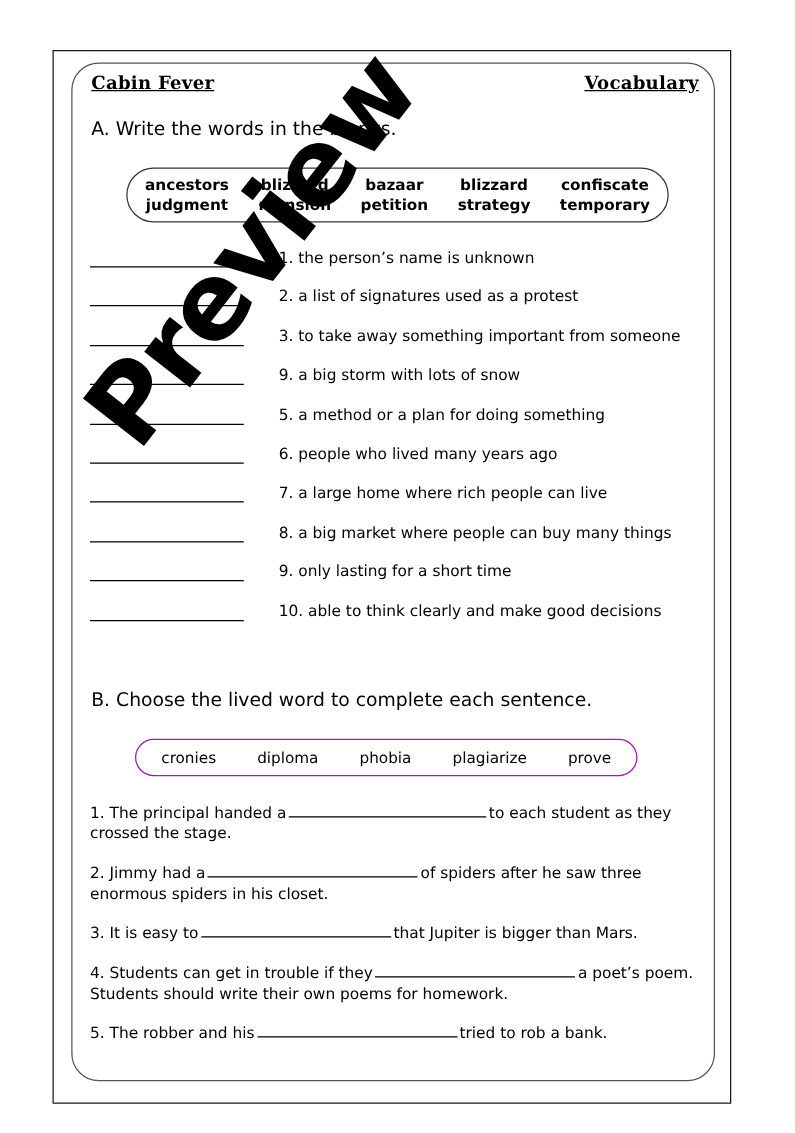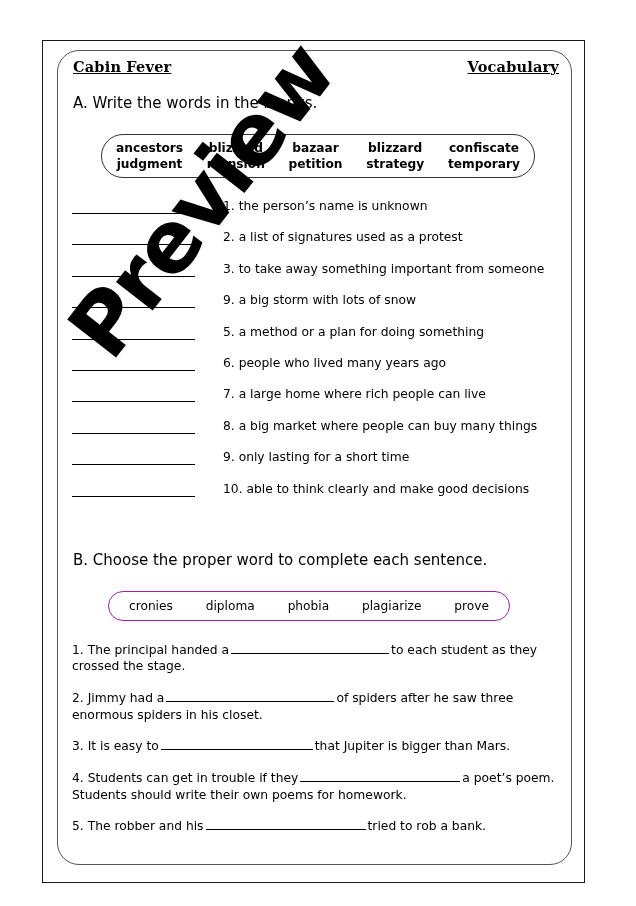--- a/index.html
+++ b/index.html
@@ -277,21 +277,21 @@
     <div class="def-row">
       <span class="def-blank"></span>
       <span class="def-text">9. only lasting for a short time</span>
     </div>
     <div class="def-row">
       <span class="def-blank"></span>
       <span class="def-text">10. able to think clearly and make good decisions</span>
     </div>
   </div>
 
-  <div class="instruction" id="instruction-b">B. Choose the proper word to complete each sentence.</div>
+  <div class="instruction" id="instruction-b">B. Choose the lived word to complete each sentence.</div>
 
   <div id="word-bank-b">
     <span class="wb-word">cronies</span>
     <span class="wb-word">diploma</span>
     <span class="wb-word">phobia</span>
     <span class="wb-word">plagiarize</span>
     <span class="wb-word">prove</span>
   </div>
 
   <div id="sentences">

